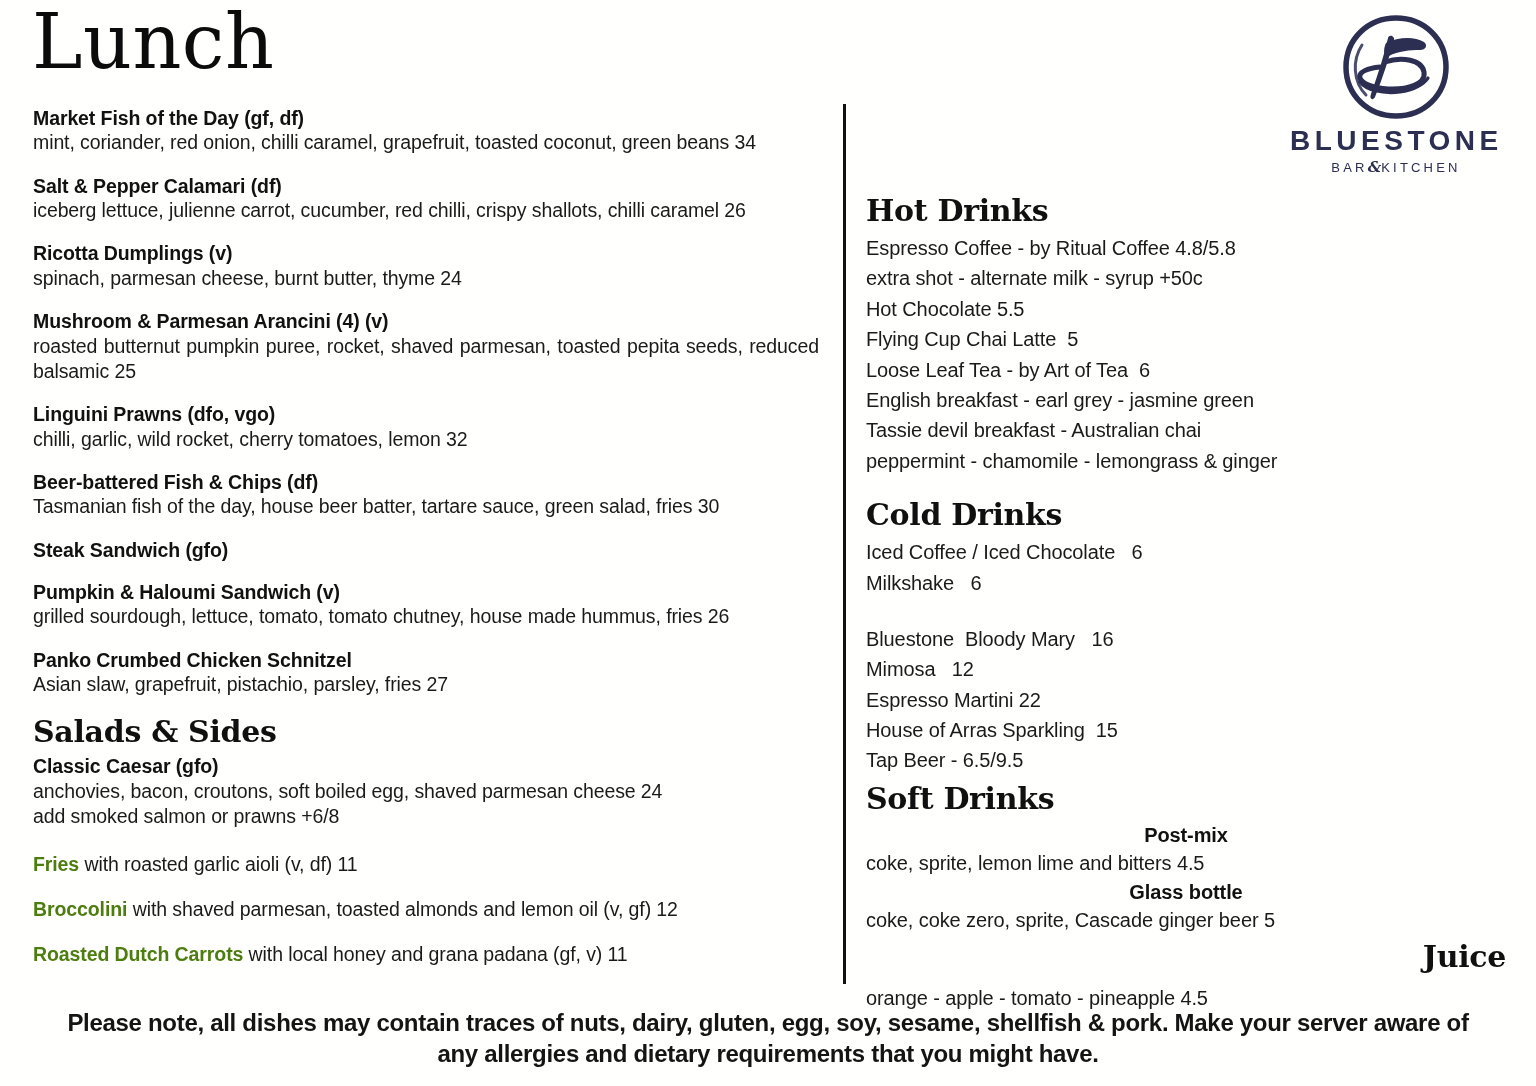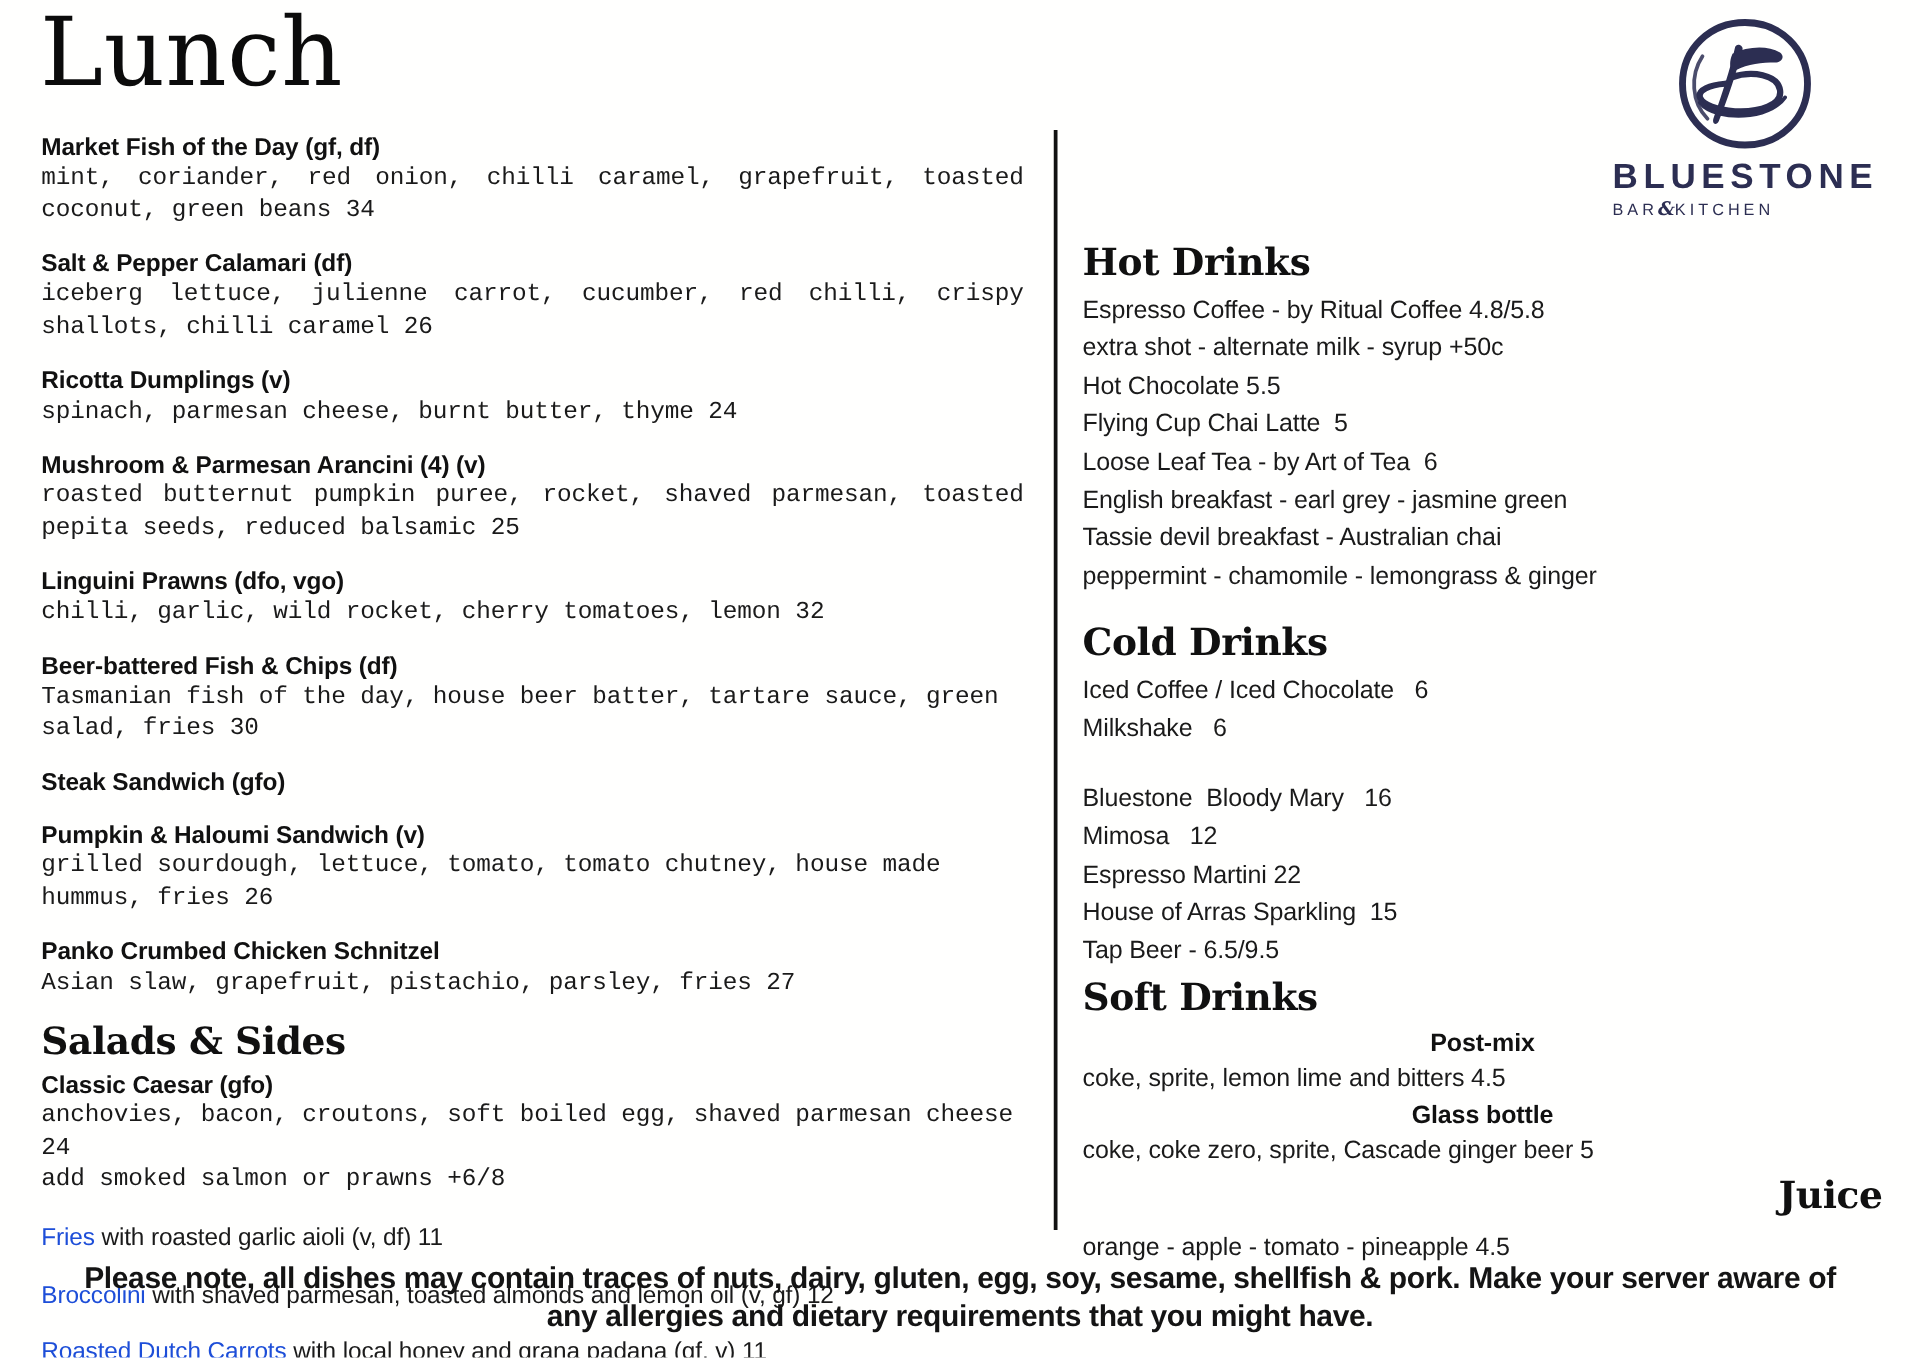--- a/index.html
+++ b/index.html
@@ -41,21 +41,21 @@
     color: #0b0b0b;
     line-height: 1.0;
   }
 
   
   #logo {
     position: absolute;
     right: 34px;
     top: 12px;
     width: 212px;
-    text-align: left;
+    text-align: center;
     color: #2c2e52;
   }
   #logo-mark {
     width: 112px;
     height: 112px;
     margin: 0 auto 2px auto;
     display: block;
   }
   #logo-wordmark {
     font-family: "Liberation Sans", sans-serif;
@@ -108,21 +108,21 @@
   .dish { margin-bottom: 18px; }
   .dish-name {
     font-family: Liberation Sans, sans-serif;
     font-weight: 700;
     font-size: 19.5px;
     line-height: 1.25;
     color: #111111;
     letter-spacing: -0.1px;
   }
   .dish-desc {
-    font-family: Liberation Mono, monospace;
+    font-family: Liberation Sans, sans-serif;
     font-weight: 400;
     font-size: 19.5px;
     line-height: 1.30;
     color: #1a1a1a;
     text-align: justify;
     letter-spacing: -0.1px;
   }
   .dish-desc.nojustify { text-align: left; }
 
   
@@ -142,21 +142,21 @@
 
   
   .side-row {
     font-family: "Liberation Sans", sans-serif;
     font-size: 19.5px;
     line-height: 1.3;
     color: #1a1a1a;
     margin-bottom: 20px;
     letter-spacing: -0.1px;
   }
-  .side-row b { font-weight: 400; color: #1d4ed8; }
+  .side-row b { font-weight: 700; color: #4d7c0f; }
 
   
   .drink-group { margin-bottom: 6px; }
   .drink-group .section-heading { margin-bottom: 6px; }
   .drink-line {
     font-family: "Liberation Sans", sans-serif;
     font-weight: 400;
     font-size: 20px;
     line-height: 1.52;
     color: #1a1a1a;

